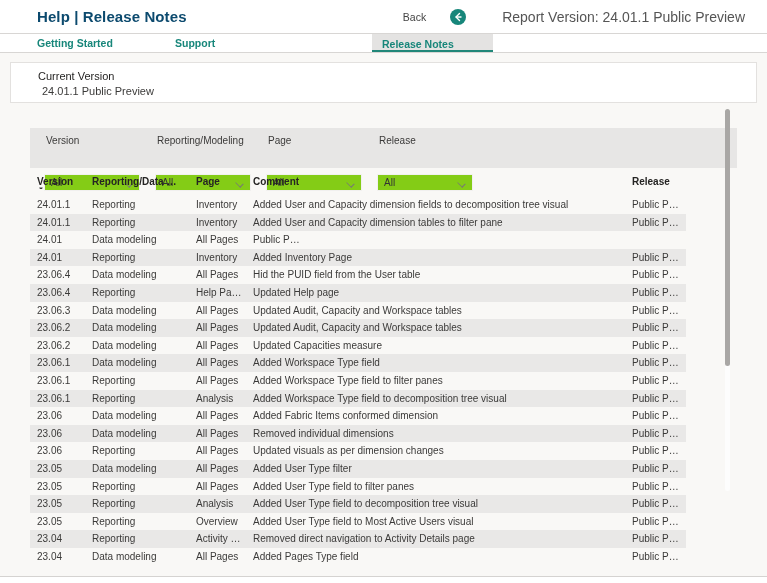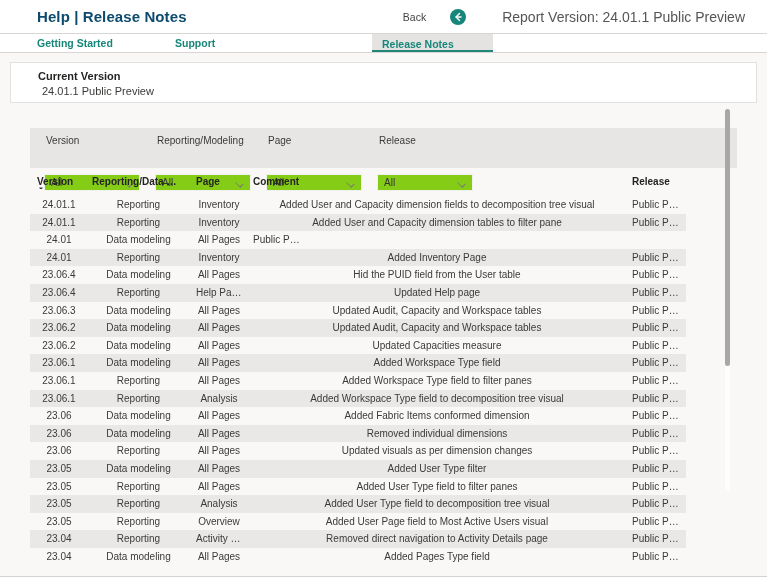--- a/index.html
+++ b/index.html
@@ -25,21 +25,21 @@
   .tab-1 { margin-left:27px; width:110px; }
   .tab-2 { margin-left:28px; width:110px; }
   .tab-3 { margin-left:97px; width:121px;align-items:flex-end; }
   .tab.active { background:#e4e3e2; border-bottom:2px solid #218779; }
 
   
   .content { height:524px; background:#f9f8f6; border-bottom:1px solid #d5d3d1; position:relative; }
 
   .version-card { position:absolute; left:10px; top:9px; width:747px; height:41px;
     background:#ffffff; border:1px solid #e3e1df; }
-  .version-card-title { font-size:11px; font-weight:700; color:#252423; margin:7px 0 3px 27px; }
+  .version-card-title { font-size:11px; font-weight:400; color:#252423; margin:7px 0 3px 27px; }
   .version-card-value { font-size:11px; color:#3b3a39; margin-left:31px; }
 
   .filter-panel { position:absolute; left:30px; top:75px; width:707px; height:40px;
     background:#e7e6e5; display:flex; padding:5px 0 0 14px; }
   .filter-group { width:96px; margin-right:15px; }
   .filter-label { font-size:10px; color:#3b3a39; margin:2px 0 3px 2px; }
   .dropdown { height:17px; background:#84cc16; border:1px solid #f1f0ef; display:flex;
     align-items:center; justify-content:space-between; padding:0 6px; cursor:pointer;margin-top:28px; }
   .dropdown-value { font-size:10px; color:#333; }
   .chevron { width:8px; height:8px; position:relative; }
@@ -52,21 +52,21 @@
   .cell { font-size:10px; color:#3b3a39; padding:3px 4px 2px 7px; white-space:nowrap;
     overflow:hidden; text-overflow:ellipsis; }
   .thead .cell { font-weight:700; color:#252423; padding-top:1px; }
   .c-version { width:55px; }
   .c-model   { width:104px; }
   .c-page    { width:57px; }
   .c-comment { flex:1; }
   .c-release { width:61px; }
   .sort-col { position:relative; }
   .sort-arrow { position:absolute; left:8px; top:11px; font-size:6px; color:#3b3a39; line-height:6px; }
-  .tbody { margin-top:5px;text-align:center; }
+  .tbody { margin-top:5px; }
   .trow { display:flex; height:17.6px; align-items:center; }
   .trow .cell { padding-top:0; padding-bottom:0; line-height:17.6px; }
   .trow.alt { background:#e9e8e7; }
 
   
   .scroll-track { position:absolute; right:37px; top:56px; width:5px; height:382px;
     background:#fdfdfd; border-radius:3px; }
   .scroll-thumb { position:absolute; left:0; top:0; width:5px; height:257px;
     background:#a9a7a5; border-radius:3px; cursor:pointer; }
 </style>
@@ -273,21 +273,21 @@
           <div class="cell c-version">23.05</div>
           <div class="cell c-model">Reporting</div>
           <div class="cell c-page">Analysis</div>
           <div class="cell c-comment">Added User Type field to decomposition tree visual</div>
           <div class="cell c-release">Public Preview</div>
         </div>
         <div class="trow">
           <div class="cell c-version">23.05</div>
           <div class="cell c-model">Reporting</div>
           <div class="cell c-page">Overview</div>
-          <div class="cell c-comment">Added User Page field to Most Active Users visual</div>
+          <div class="cell c-comment">Added User Type field to Most Active Users visual</div>
           <div class="cell c-release">Public Preview</div>
         </div>
         <div class="trow alt">
           <div class="cell c-version">23.04</div>
           <div class="cell c-model">Reporting</div>
           <div class="cell c-page">Activity Detail</div>
           <div class="cell c-comment">Removed direct navigation to Activity Details page</div>
           <div class="cell c-release">Public Preview</div>
         </div>
         <div class="trow">

